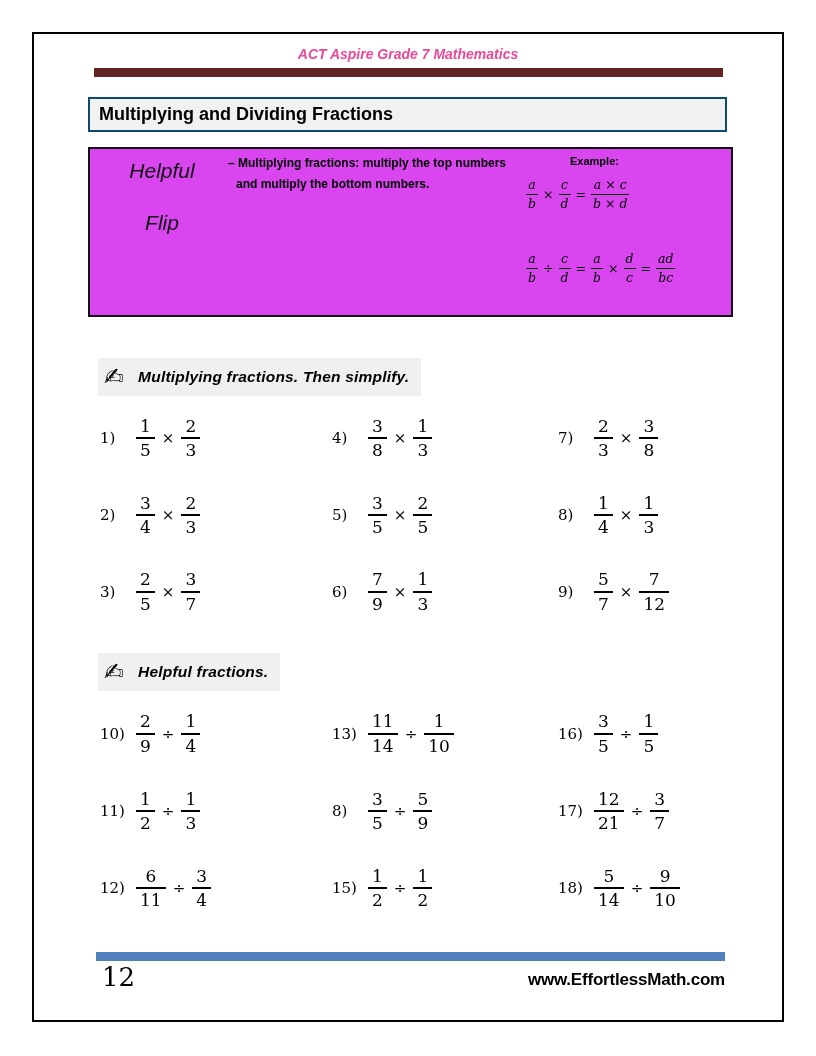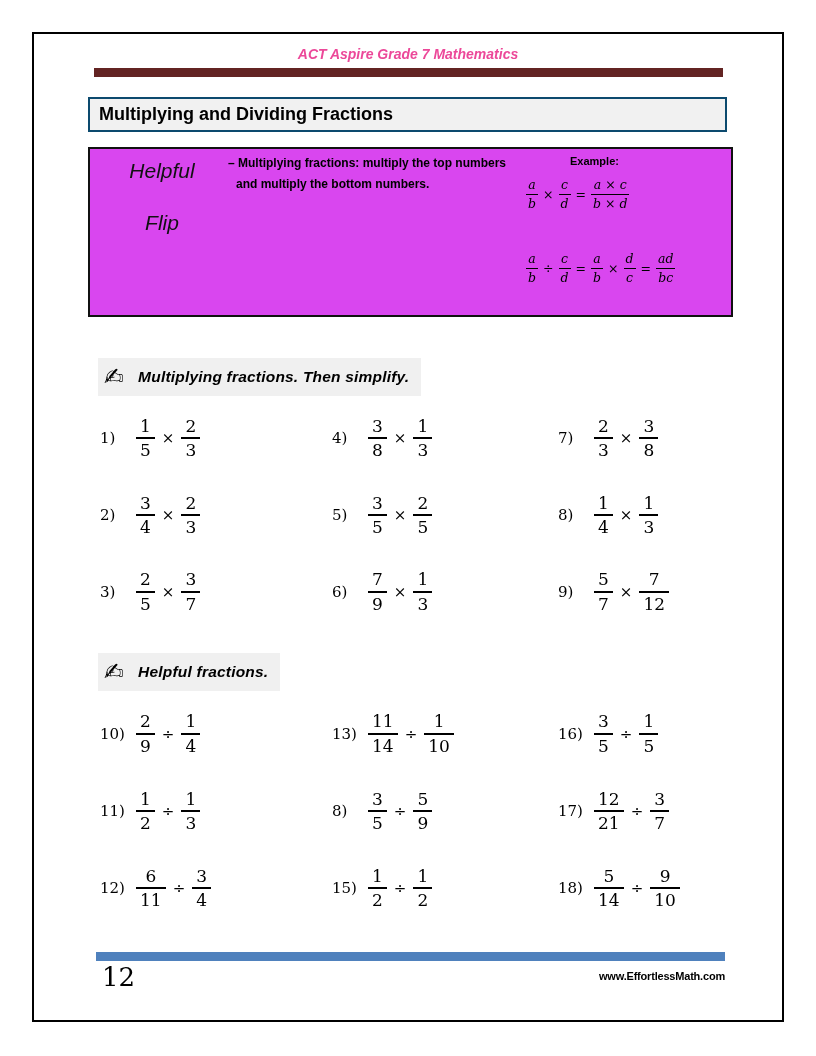--- a/index.html
+++ b/index.html
@@ -60,21 +60,21 @@
   .pg2 { top:695px; height:232px; }
   .problem { display:flex; align-items:center; }
   .pnum { font-family:"DejaVu Serif", serif; font-size:15px; min-width:36px; }
   .frac { display:inline-block; text-align:center; font-family:"DejaVu Serif", serif; font-size:17px; line-height:1.2; }
   .frac .fn { display:block; border-bottom:2px solid #000; padding:0 4px 1px; }
   .frac .fd { display:block; padding:1px 4px 0; }
   .op { margin:0 7px; font-family:"DejaVu Serif", serif; font-size:15px; }
 
   .blue-bar { position:absolute; left:96px; top:952px; width:629px; height:9px; background:#4f81bd; }
   .page-num { position:absolute; left:102px; top:962px; font-family:"DejaVu Serif", serif; font-size:26px; }
-  .site { position:absolute; right:91px; top:970px; font-weight:bold; font-size:11px; letter-spacing:-0.2px;text-align:right; }
+  .site { position:absolute; right:91px; top:970px; font-weight:bold; font-size:17px; letter-spacing:-0.2px;text-align:right; }
 </style>
 </head>
 <body>
 
 <div class="page">
   <div class="frame"></div>
 
   <div class="header-title">ACT Aspire Grade 7 Mathematics</div>
   <div class="red-bar"></div>
 

